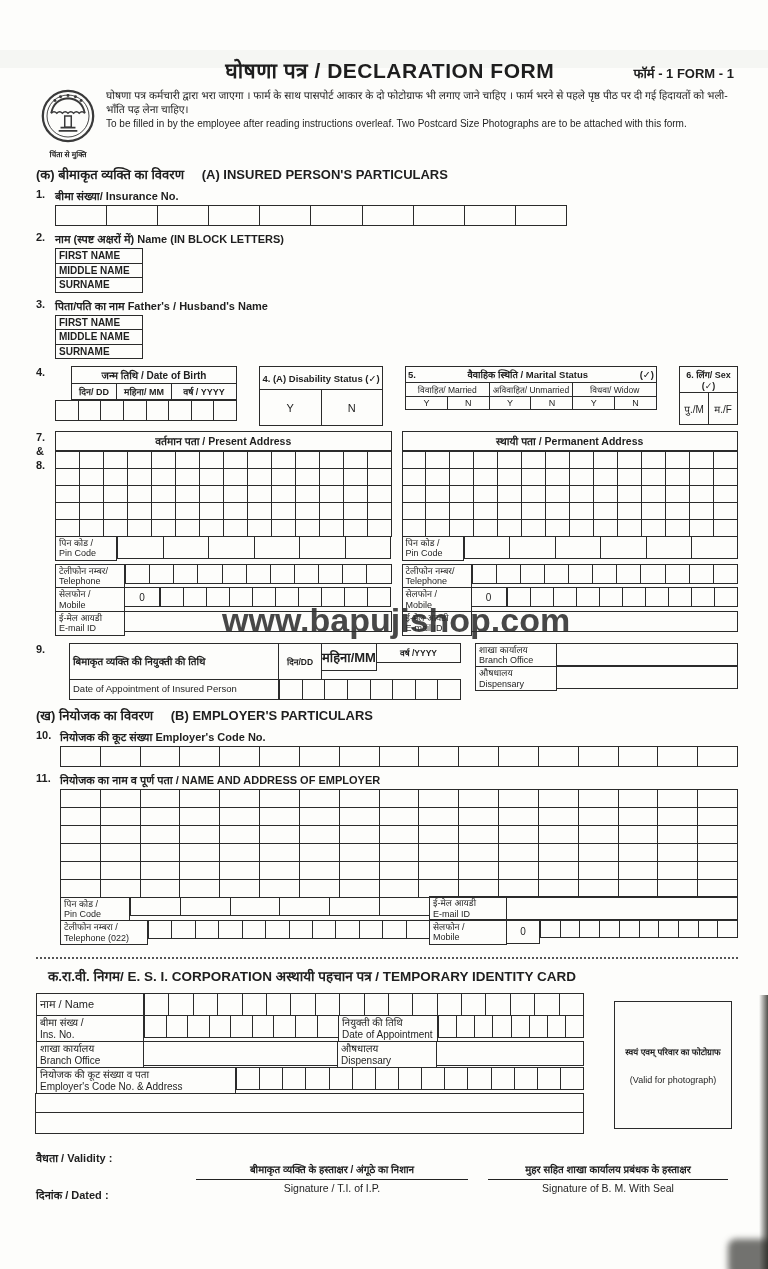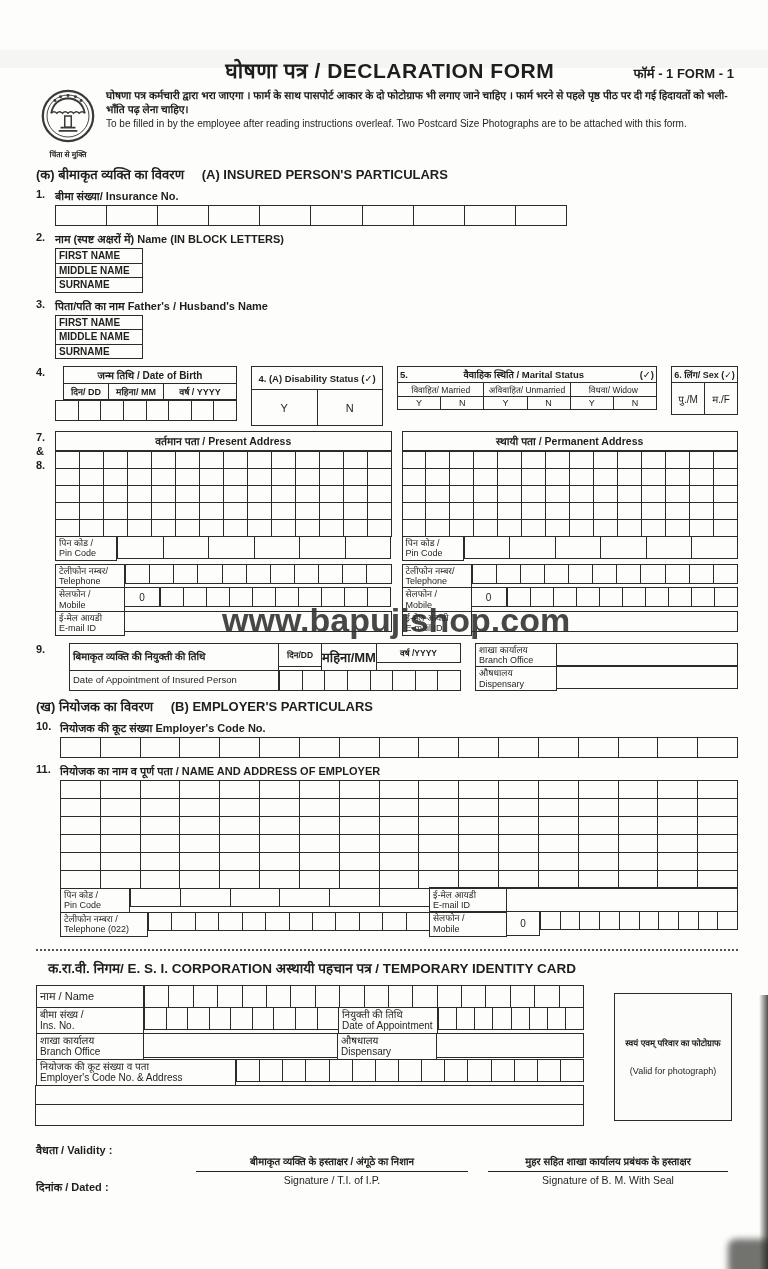--- a/index.html
+++ b/index.html
@@ -13,21 +13,21 @@
   .content { position:absolute; left:36px; top:56px; width:702px; }
 
   
   .titlebar { display:flex; align-items:baseline; }
   .maintitle { flex:1; text-align:center; font-size:21px; font-weight:bold; letter-spacing:.5px; padding-left:110px; }
   .formno { font-size:13px; font-weight:bold; white-space:nowrap; padding-right:4px; }
   .introrow { display:flex; margin-top:4px; }
   .logo { width:64px; flex:0 0 64px; text-align:center; }
   .logo-cap { font-size:7.5px; font-weight:bold; margin-top:1px; }
   .intro { flex:1; padding-left:6px; }
-  .intro-hi { font-size:10.5px; font-weight:bold; line-height:1.35; }
+  .intro-hi { font-size:10.5px; font-weight:normal; line-height:1.35; }
   .intro-en { font-size:10px; margin-top:2px; }
 
   .sechead { font-size:13px; font-weight:bold; margin-top:6px; }
   .sechead .hi { margin-right:14px; }
 
   .qrow { display:flex; margin-top:5px; }
   .qno { width:19px; font-size:11px; font-weight:bold; flex:0 0 19px; white-space:pre-line; line-height:1.25; }
   .qbody { flex:1; min-width:0; }
   .qlabel { font-size:11px; font-weight:bold; margin-bottom:2px; }
 
@@ -44,21 +44,21 @@
   
   .ntable .boxes .lbl { flex:0 0 88px; font-size:10px; font-weight:bold; }
 
   
   .quadrow { display:flex; margin-top:7px; align-items:flex-start; }
   .tbl { border:0; }
   .trow { display:flex; }
   .trow + .trow { margin-top:-1px; }
   .tc { border:1px solid #2b2b2b; margin-left:-1px; font-size:9px; text-align:center;
         display:flex; align-items:center; justify-content:center; padding:1px 2px; }
-  .trow .tc:first-child { margin-left:8px; }
+  .trow .tc:first-child { margin-left:16px; }
 
   
   .addrwrap { display:flex; gap:10px; }
   .addr { flex:1; min-width:0; }
   .addr-title { border:1px solid #2b2b2b; text-align:center; font-size:10.5px; font-weight:bold; padding:2px 0; }
   .addr .cell { height:18px; }
   .pinrow { display:flex; margin-top:-1px; }
   .pinrow .lbl { flex:0 0 62px; }
   .pinrow .cell { height:23px; }
   .phonebox { margin-top:3px; }
@@ -558,21 +558,21 @@
           </div>
         </div>
       </div>
     </div>
 
     <div class="q9wrap">
       <div class="qno">9.</div>
       <div class="q9left">
         <div class="boxes">
           <span class="lbl q9head">बिमाकृत व्यक्ति की नियुक्ती की तिथि</span>
-          <span class="cell" style="flex:0 0 44px;height:24px;display:flex;align-items:center;justify-content:center;font-size:8.5px;font-weight:bold">दिन/DD</span>
+          <span class="cell" style="flex:0 0 44px;height:37px;display:flex;align-items:center;justify-content:center;font-size:8.5px;font-weight:bold">दिन/DD</span>
           <span class="cell" style="flex:0 0 56px;height:28px;display:flex;align-items:center;justify-content:center;font-size:13px;font-weight:bold">महिना/MM</span>
           <span class="cell" style="flex:1;height:20px;display:flex;align-items:center;justify-content:center;font-size:8.5px;font-weight:bold">वर्ष /YYYY</span>
         </div>
         <div class="boxes">
           <span class="lbl q9head" style="font-weight:normal;font-size:9.5px">Date of Appointment of Insured Person</span>
           <span class="boxes" style="flex:1">
               <span class="cell"></span>
               <span class="cell"></span>
               <span class="cell"></span>
               <span class="cell"></span>

